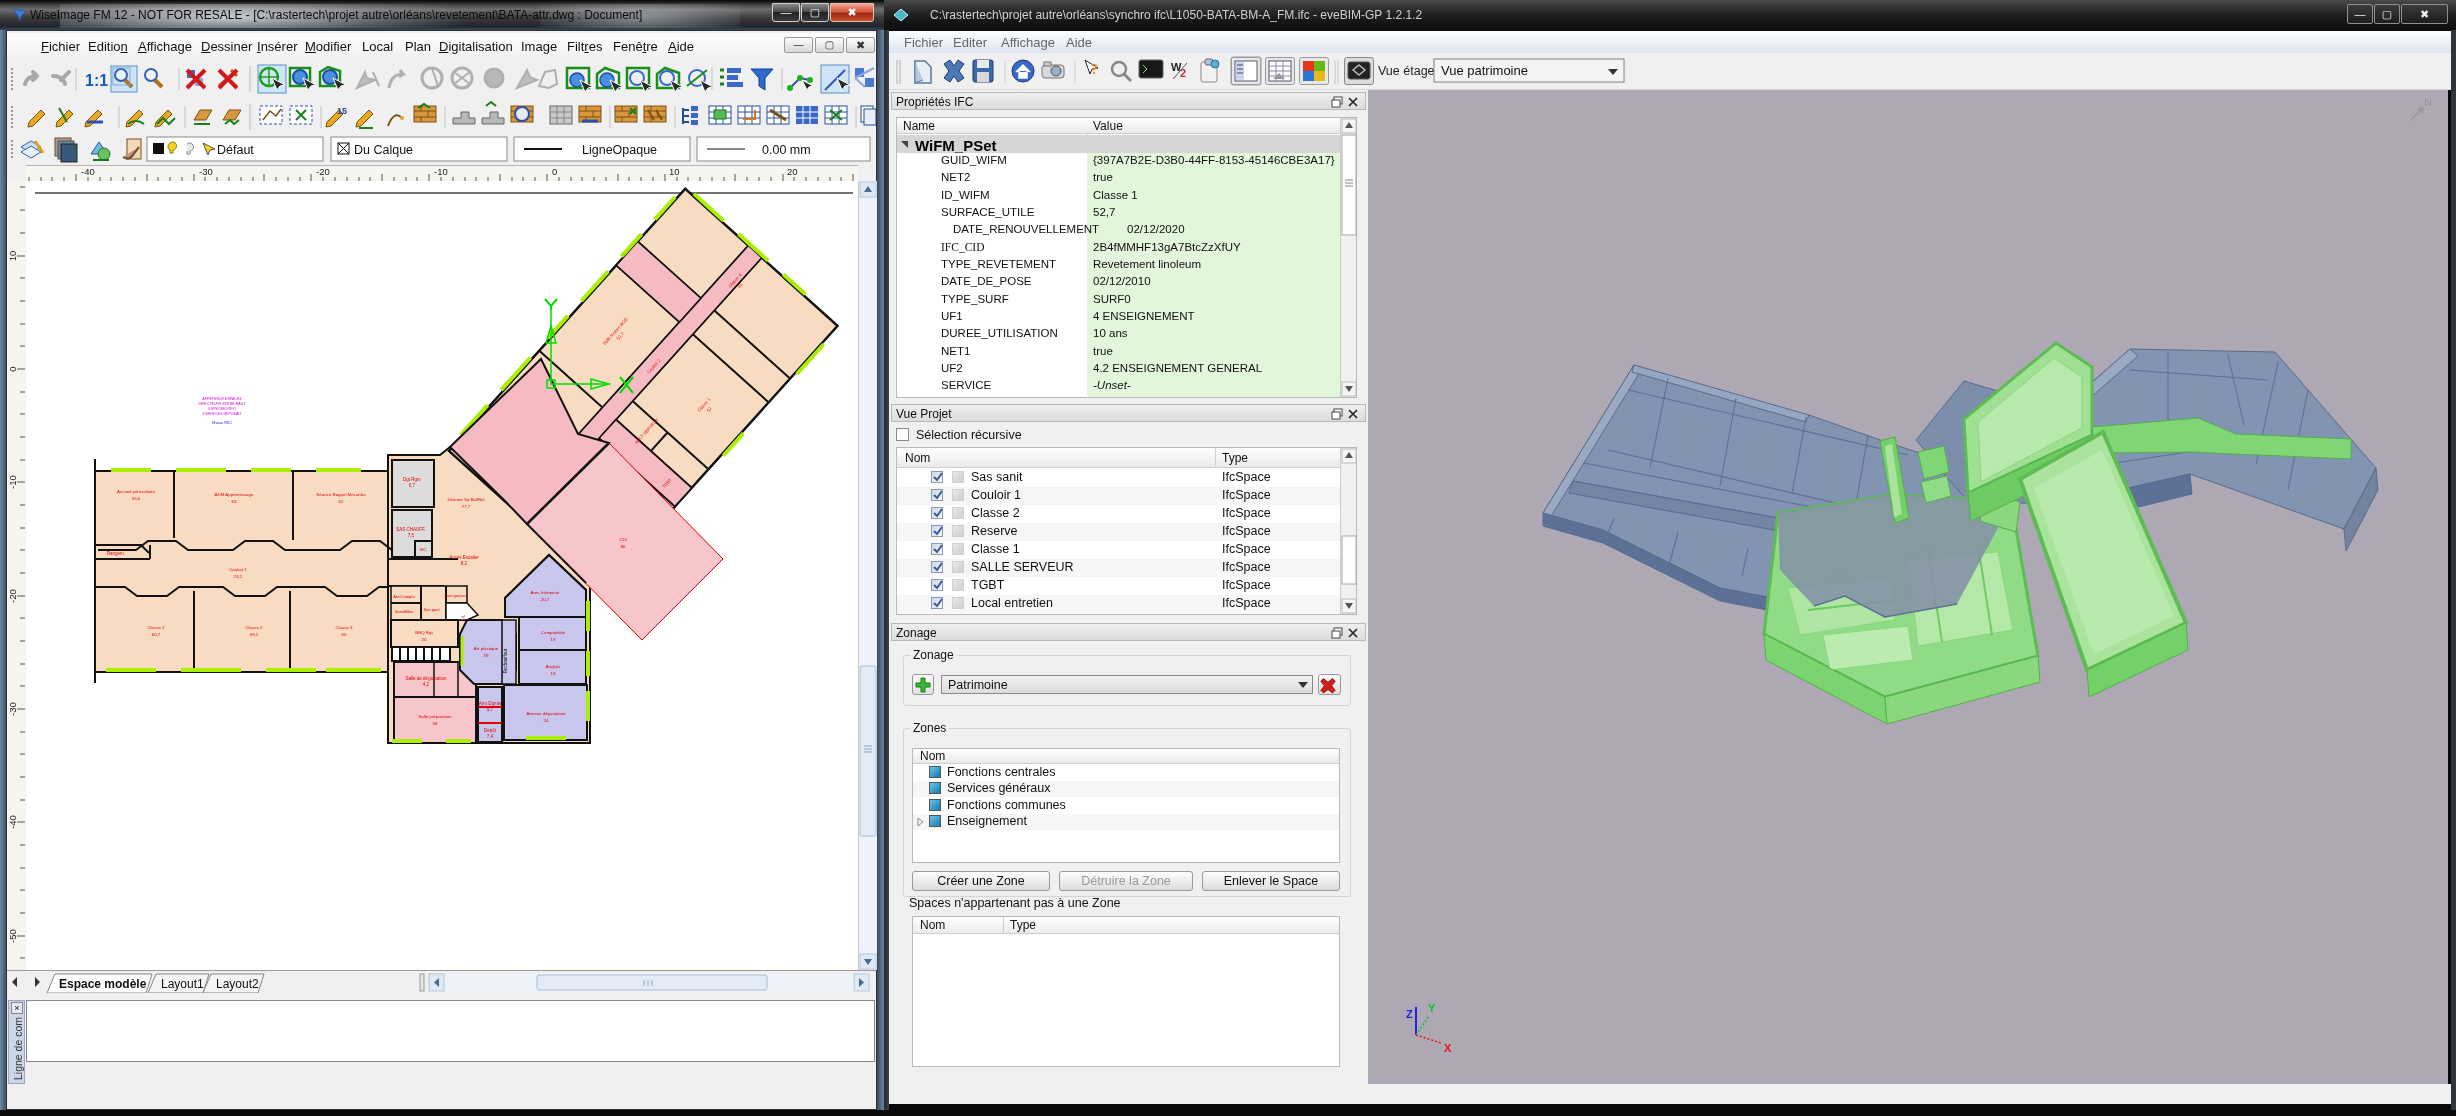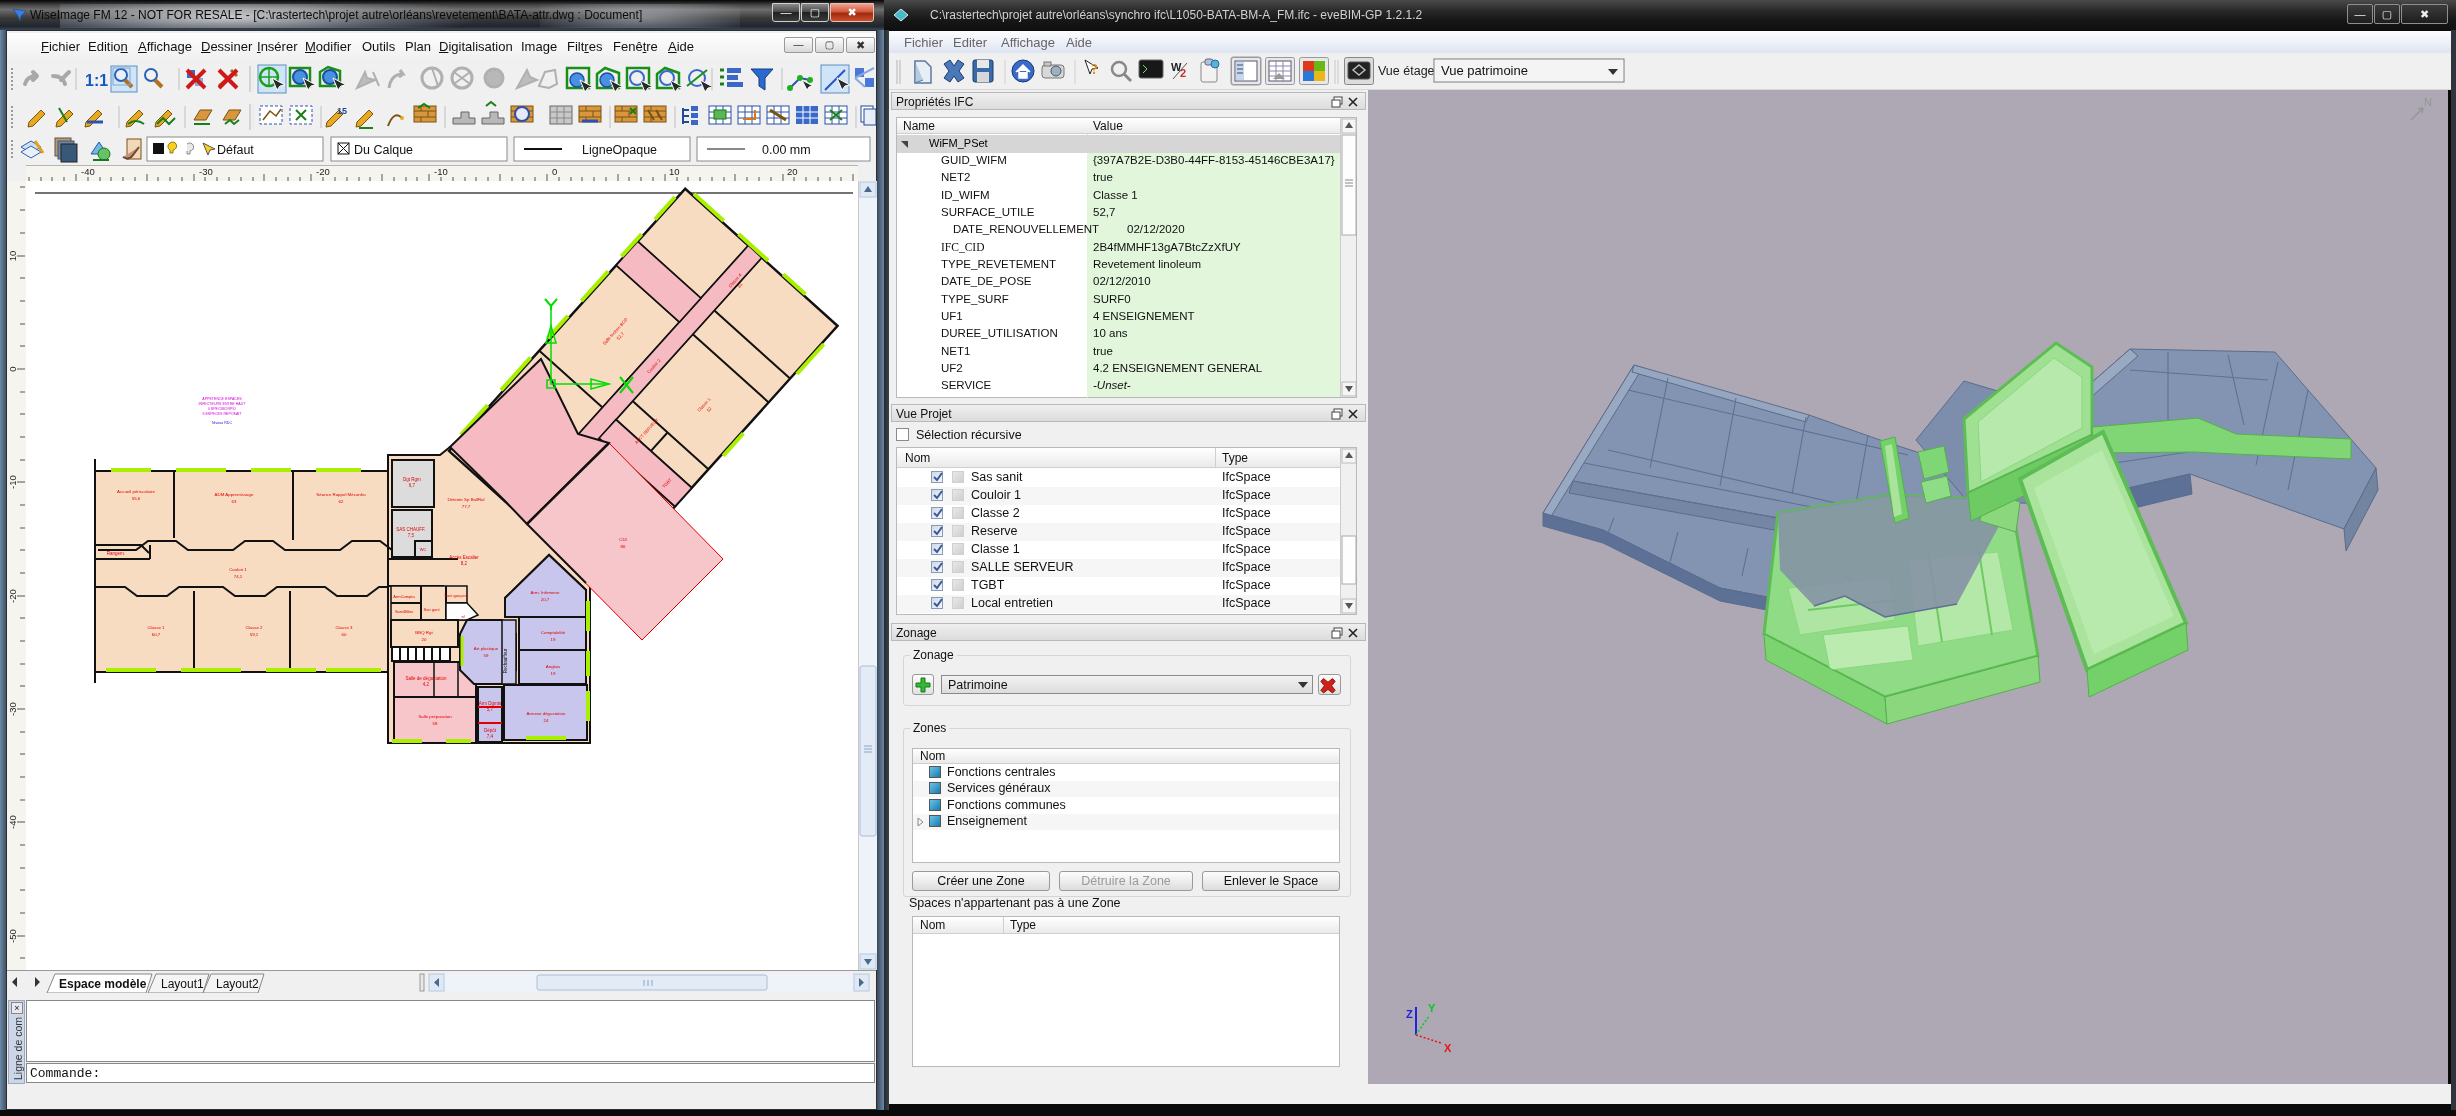--- a/index.html
+++ b/index.html
@@ -63,21 +63,21 @@
     <div class="capbtn" style="left:830px;width:44px;background:linear-gradient(180deg,#f0a090,#d4593c 45%,#a02a10 55%,#c8502e);border-color:#e8c0b0;">✖</div>
   </div>
   <div id="lclient"></div>
   <div id="lmenu">
     <span style="left:34px"><u>F</u>ichier</span>
       <span style="left:81px">Editio<u>n</u></span>
       <span style="left:131px"><u>A</u>ffichage</span>
       <span style="left:194px"><u>D</u>essiner</span>
       <span style="left:250px"><u>I</u>nsérer</span>
       <span style="left:298px"><u>M</u>odifier</span>
-      <span style="left:355px">Outils</span>
+      <span style="left:355px">Local</span>
       <span style="left:398px">Plan</span>
       <span style="left:432px"><u>D</u>igitalisation</span>
       <span style="left:514px">Ima<u>g</u>e</span>
       <span style="left:560px">Filt<u>r</u>es</span>
       <span style="left:606px">Fenê<u>t</u>re</span>
       <span style="left:661px"><u>A</u>ide</span>
     <div class="capbtn" style="left:777px;top:4px;width:29px;height:16px;border-color:#999;border-radius:2px;background:linear-gradient(180deg,#fdfdfd,#d8d8d8);color:#333;line-height:14px;font-size:10px;">—</div>
     <div class="capbtn" style="left:808px;top:4px;width:29px;height:16px;border-color:#999;border-radius:2px;background:linear-gradient(180deg,#fdfdfd,#d8d8d8);color:#333;line-height:14px;font-size:10px;">▢</div>
     <div class="capbtn" style="left:839px;top:4px;width:29px;height:16px;border-color:#999;border-radius:2px;background:linear-gradient(180deg,#fdfdfd,#d8d8d8);color:#333;line-height:14px;font-size:11px;">✖</div>
   </div>
@@ -608,21 +608,20 @@
       <rect x="530" y="4" width="230" height="15" rx="2" fill="#e3ecf6" stroke="#a8bed8"></rect>
         <path d="M637 9 v6 M641 9 v6 M645 9 v6" stroke="#8aa4c0"></path>
     </svg>
   </div>
   <div id="lcmd">
     <div class="abs" style="left:1px;top:7px;width:17px;height:84px;background:#ccd6e8;border:1px solid #9aa8c0;">
       <div class="abs" style="left:2px;top:1px;width:12px;height:12px;background:#e8e8f0;border:1px solid #888;font-size:9px;line-height:10px;text-align:center;color:#222;">×</div>
       <div class="abs" style="left:-26px;top:38px;width:70px;font-size:10.5px;color:#333;transform:rotate(-90deg);white-space:nowrap;">Ligne de com</div>
     </div>
     <div class="abs" style="left:19px;top:7px;width:849px;height:62px;background:#fff;border:1px solid #888;"></div>
-    <div class="abs" style="left:19px;top:70px;width:849px;height:20px;background:#fff;border:1px solid #888;font-family:'Liberation Mono',monospace;font-size:13px;color:#111;padding:2px 0 0 3px;">Commande:</div>
   </div>
 </div>
 
 <div id="rwin">
   <div class="abs" style="left:0;top:28px;width:5px;height:1082px;background:linear-gradient(90deg,#23282e,#3c434c);"></div>
   <div class="abs" style="left:1567px;top:28px;width:5px;height:1082px;background:#30353c;"></div>
   <div id="rtitle">
     <svg class="abs" style="left:10px;top:9px" width="14" height="13" viewBox="0 0 14 13">
         <path d="M7 0 L14 6 L7 12 L0 6 Z" fill="#49b8c8" stroke="#d0eef2" stroke-width="1"></path>
       </svg>
@@ -737,21 +736,21 @@
     <div class="tbl" style="left:7px;top:27px;width:461px;height:281px;">
       <div class="thead">
           <span style="position:absolute;left:6px;top:1px;">Name</span>
           <span style="position:absolute;left:196px;top:1px;">Value</span>
         </div>
       <div class="abs" style="left:190px;top:16px;width:1px;height:264px;background:#d8d8d8;"></div>
       <div class="abs" style="left:0;top:17px;width:445px;height:18px;background:#d6d6d6;">
         <svg class="abs" style="left:3px;top:5px" width="10" height="9">
             <path d="M1 1 l7 0 0 7 z" fill="#444"></path>
           </svg>
-        <span style="position:absolute;left:32px;top:2px;font-size:11px;font-weight:normal;">WiFM_PSet</span>
+        <span style="position:absolute;left:18px;top:2px;font-size:15px;font-weight:bold;">WiFM_PSet</span>
       </div>
       <div class="abs" style="left:190px;top:35px;width:255px;height:244px;background:#e1f6da;"></div>
       <div id="proprows" class="abs" style="left:0;top:35px;width:445px;height:244px;font-size:11.5px;color:#111;white-space:nowrap;">
         <span class="abs" style="left:44px;top:1px;">GUID_WIFM</span>
           <span class="abs" style="left:196px;top:1px;">{397A7B2E-D3B0-44FF-8153-45146CBE3A17}</span>
         <span class="abs" style="left:44px;top:18px;">NET2</span>
           <span class="abs" style="left:196px;top:18px;">true</span>
         <span class="abs" style="left:44px;top:36px;">ID_WIFM</span>
           <span class="abs" style="left:196px;top:36px;">Classe 1</span>
         <span class="abs" style="left:44px;top:53px;">SURFACE_UTILE</span>

